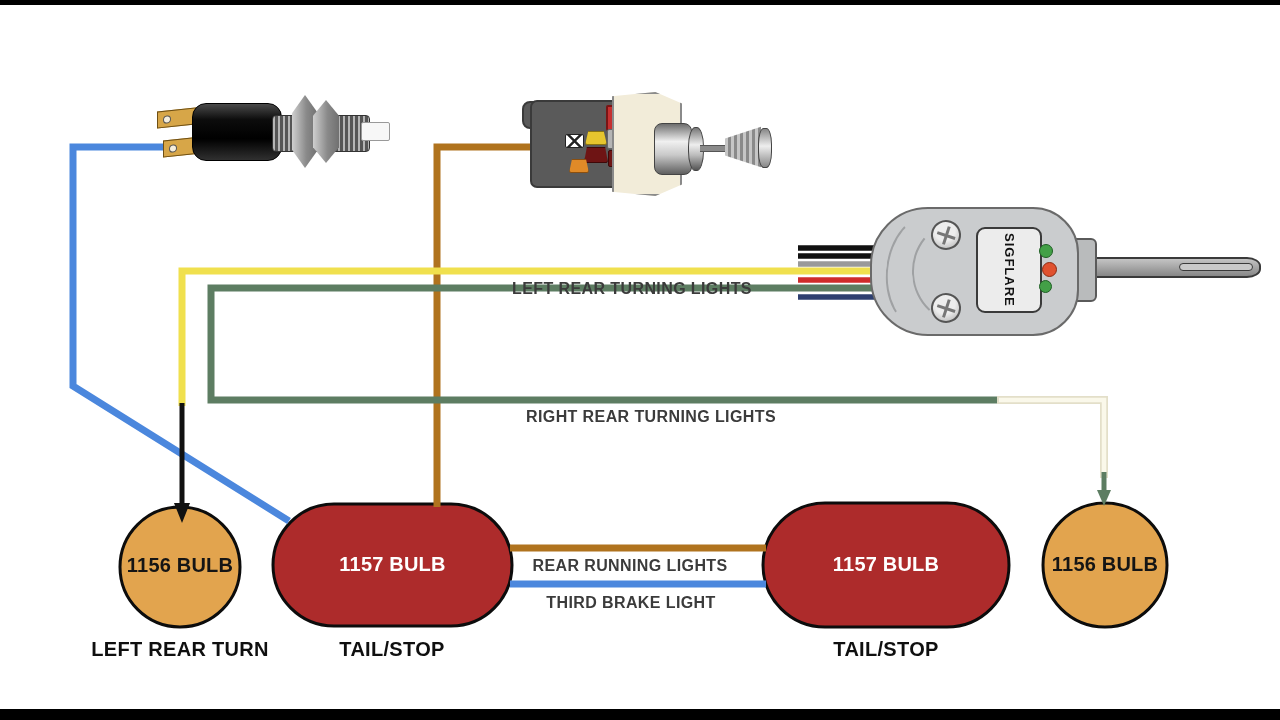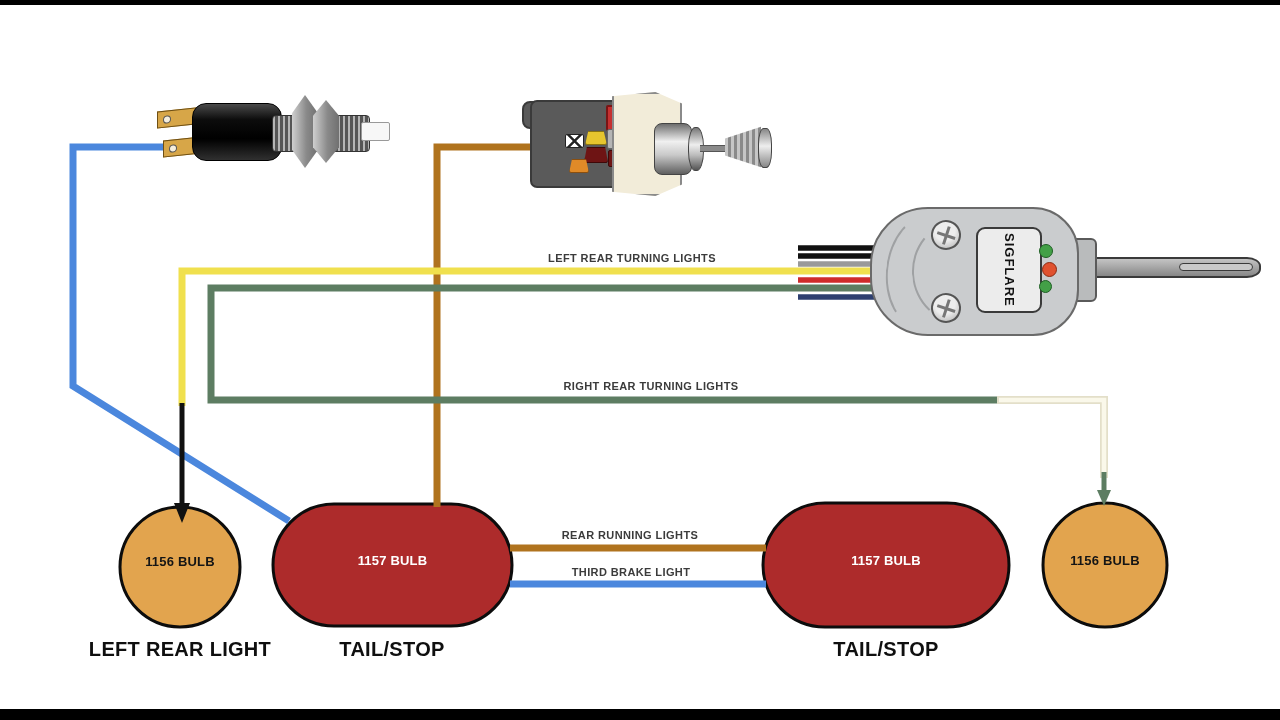--- a/index.html
+++ b/index.html
@@ -3,22 +3,22 @@
 <meta charset="utf-8">
 <style>
   html,body{margin:0;padding:0;background:#fff;}
   #stage{position:relative;width:1280px;height:720px;background:#ffffff;overflow:hidden;
          font-family:"Liberation Sans", sans-serif;}
   .abs{position:absolute;}
   .bar{left:0;width:1280px;background:#000;}
   #wires{left:0;top:0;z-index:1;}
   .comp{z-index:2;}
   .txt{z-index:3;text-align:center;}
-  .wire-label{font-size:11px;font-weight:bold;color:#3b3b3b;letter-spacing:.4px;width:360px;z-index:3;text-align:center;}
-  .bulb-label{font-size:13px;font-weight:bold;letter-spacing:.2px;}
+  .wire-label{font-size:16px;font-weight:bold;color:#3b3b3b;letter-spacing:.4px;width:360px;z-index:3;text-align:center;margin-top:28px;}
+  .bulb-label{font-size:20px;font-weight:bold;letter-spacing:.2px;}
   .caption{font-size:20px;font-weight:bold;color:#0f0f0f;letter-spacing:.3px;width:240px;}
   
   .spade{width:46px;height:15px;background:#d7a648;border:1.5px solid #6e4f14;transform:skewY(-6deg);}
   .spade .hole{position:absolute;left:5px;top:4px;width:6px;height:6px;background:#f5eede;border:1px solid #555;border-radius:50%;}
   .bs-body{width:88px;height:56px;background:linear-gradient(180deg,#4a4a4a,#0c0c0c 28%,#000 62%,#303030);border:1px solid #000;border-radius:14px;}
   .bs-shaft{width:96px;height:35px;background:repeating-linear-gradient(90deg,#b5b5b5 0 2px,#555 2px 5px);border:1px solid #333;border-radius:4px;}
   .nut{background:linear-gradient(90deg,#cfcfcf,#8a8a8a 55%,#707070);clip-path:polygon(50% 0,100% 25%,100% 75%,50% 100%,0 75%,0 25%);filter:drop-shadow(0 0 1px #333);}
   .bs-plunger{width:27px;height:17px;background:#f7f7f7;border:1.5px solid #999;border-radius:2px;}
   
   .hl-conn{width:110px;height:84px;background:#5a5a5a;border:2px solid #3a3a3a;border-radius:7px;}
@@ -146,17 +146,17 @@
   <div class="abs wire-label" style="left:452px;top:252px;">LEFT REAR TURNING LIGHTS</div>
   <div class="abs wire-label" style="left:471px;top:380px;">RIGHT REAR TURNING LIGHTS</div>
   <div class="abs wire-label" style="left:451px;top:566px;">THIRD BRAKE LIGHT</div>
   <div class="abs wire-label" style="left:450px;top:529px;">REAR RUNNING LIGHTS</div>
 
   <div class="abs txt bulb-label" style="left:120px;top:554px;width:120px;color:#151515;">1156 BULB</div>
   <div class="abs txt bulb-label" style="left:273px;top:553px;width:239px;color:#ffffff;">1157 BULB</div>
   <div class="abs txt bulb-label" style="left:763px;top:553px;width:246px;color:#ffffff;">1157 BULB</div>
   <div class="abs txt bulb-label" style="left:1043px;top:553px;width:124px;color:#151515;">1156 BULB</div>
 
-  <div class="abs txt caption" style="left:60px;top:638px;">LEFT REAR LIGHT</div>
+  <div class="abs txt caption" style="left:60px;top:638px;">LEFT REAR TURN</div>
   <div class="abs txt caption" style="left:272px;top:638px;">TAIL/STOP</div>
   <div class="abs txt caption" style="left:766px;top:638px;">TAIL/STOP</div>
 
 </div>
 
 </body></html>

